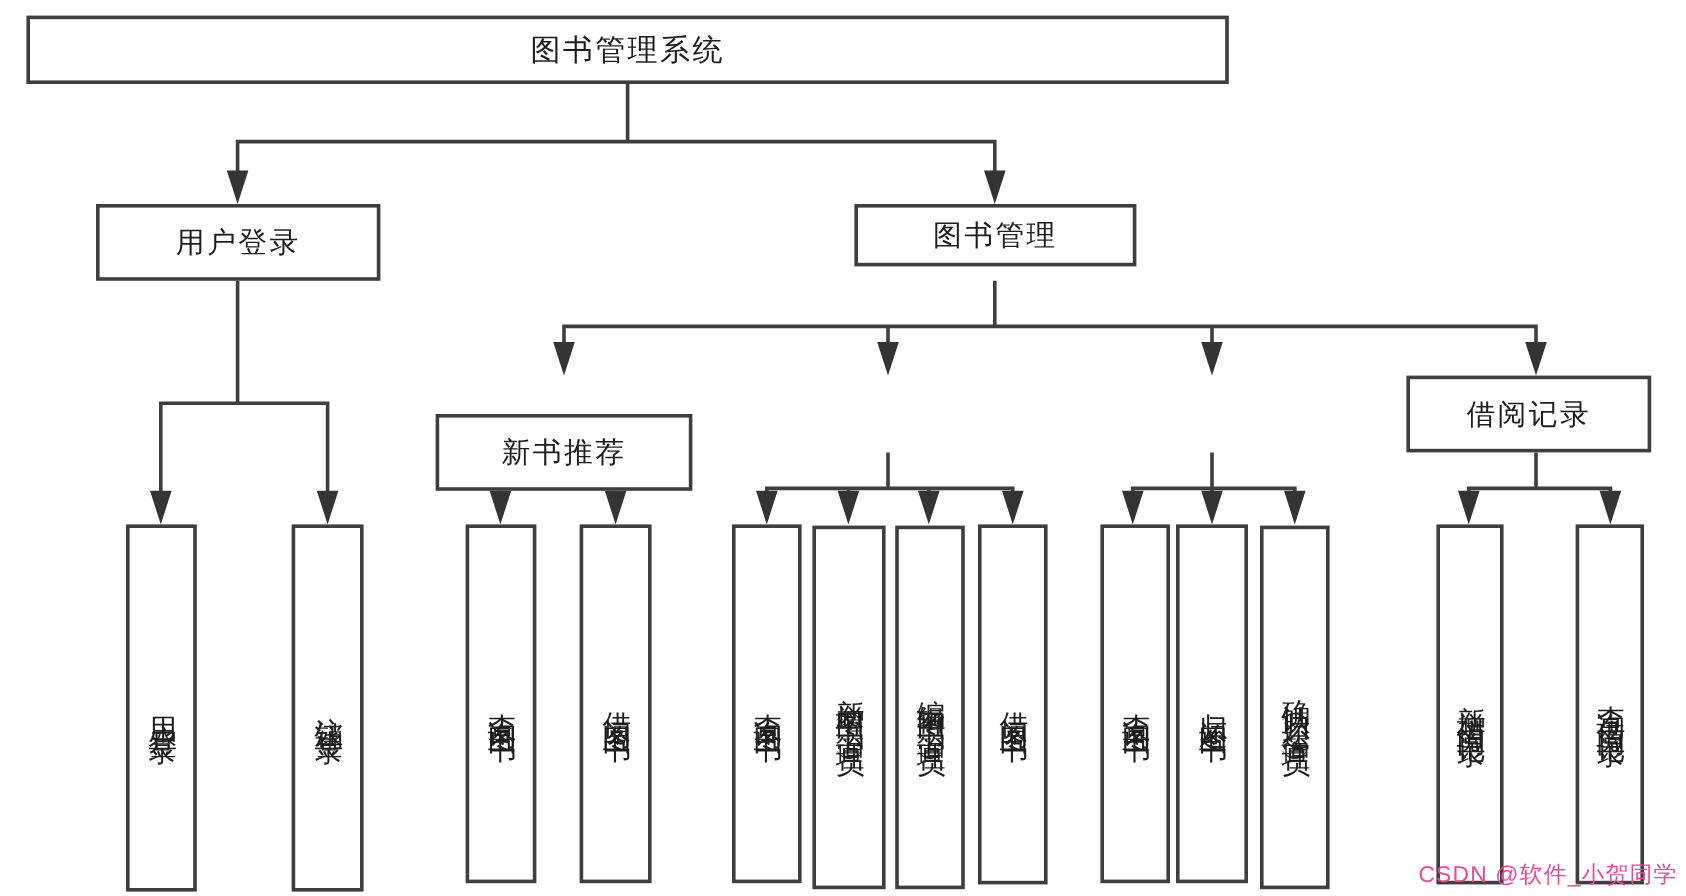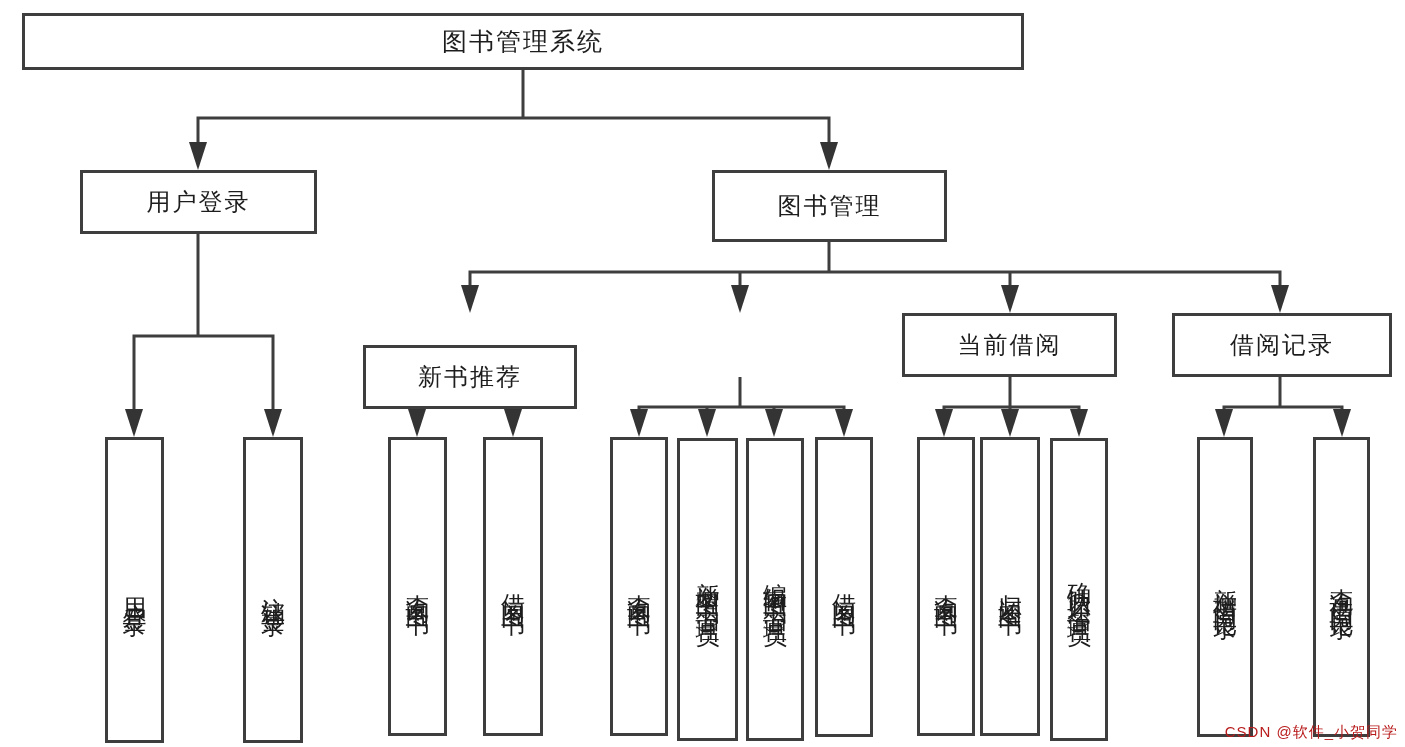--- a/index.html
+++ b/index.html
@@ -45,22 +45,22 @@
     writing-mode: vertical-rl;
     text-orientation: mixed;
     font-size: 24px;
     letter-spacing: 6px;
     line-height: 1;
   }
   #watermark {
     position: absolute;
     right: 7px;
     bottom: 5px;
-    font-size: 15px;
-    color: #b91c1c;
+    font-size: 19px;
+    color: #ec4899;
     letter-spacing: 1px;
     white-space: nowrap;
   }
 </style>
 </head>
 <body>
 
 <div id="canvas">
 
   <svg id="wires" viewBox="0 0 1405 747" fill="none" stroke="#3e3e3e" stroke-width="3">
@@ -109,25 +109,24 @@
     <g>
       <path d="M1280 377 V407 M1222.5 407 H1343.5 M1224 407 V411 M1342 407 V411"></path>
       <polygon fill="#343434" stroke="none" points="1215,409 1233,409 1224,437"></polygon>
       <polygon fill="#343434" stroke="none" points="1333,409 1351,409 1342,437"></polygon>
     </g>
   </svg>
 
   <div class="box h title" style="left:22px; top:13px; width:1002px; height:57px;">图书管理系统</div>
 
   <div class="box h" style="left:80px; top:170px; width:237px; height:64px;">用户登录</div>
-  <div class="box h" style="left:712px; top:170px; width:235px; height:72px;">图书管理</div>
+  <div class="box h" style="left:712px; top:170px; width:235px; height:52px;">图书管理</div>
 
   <div class="box h" style="left:363px; top:313px; width:214px; height:64px;margin-top:32px;">新书推荐</div>
-  <div class="box h" style="left:902px; top:313px; width:215px; height:64px;">当前借阅</div>
-  <div class="box h" style="left:1172px; top:313px; width:220px; height:64px;">借阅记录</div>
+  <div class="box h" style="left:1172px; top:313px; width:204px; height:64px;">借阅记录</div>
 
   <div class="box v" style="left:105px; top:437px; width:59px; height:306px;">用户登录</div>
   <div class="box v" style="left:243px; top:437px; width:60px; height:306px;">注销登录</div>
 
   <div class="box v" style="left:388px; top:437px; width:59px; height:299px;">查询图书</div>
   <div class="box v" style="left:483px; top:437px; width:60px; height:299px;">借阅图书</div>
 
   <div class="box v" style="left:610px; top:437px; width:58px; height:299px;">查询图书</div>
   <div class="box v" style="left:677px; top:438px; width:61px; height:303px;">新增图书（管理员）</div>
   <div class="box v" style="left:746px; top:438px; width:58px; height:303px;">编辑图书（管理员）</div>

